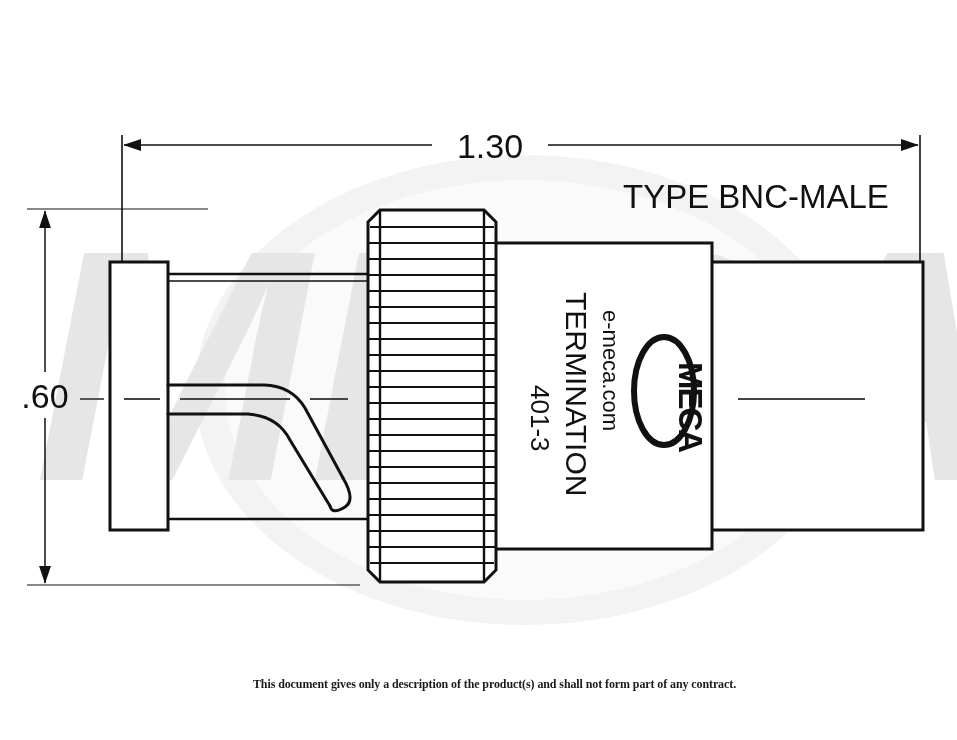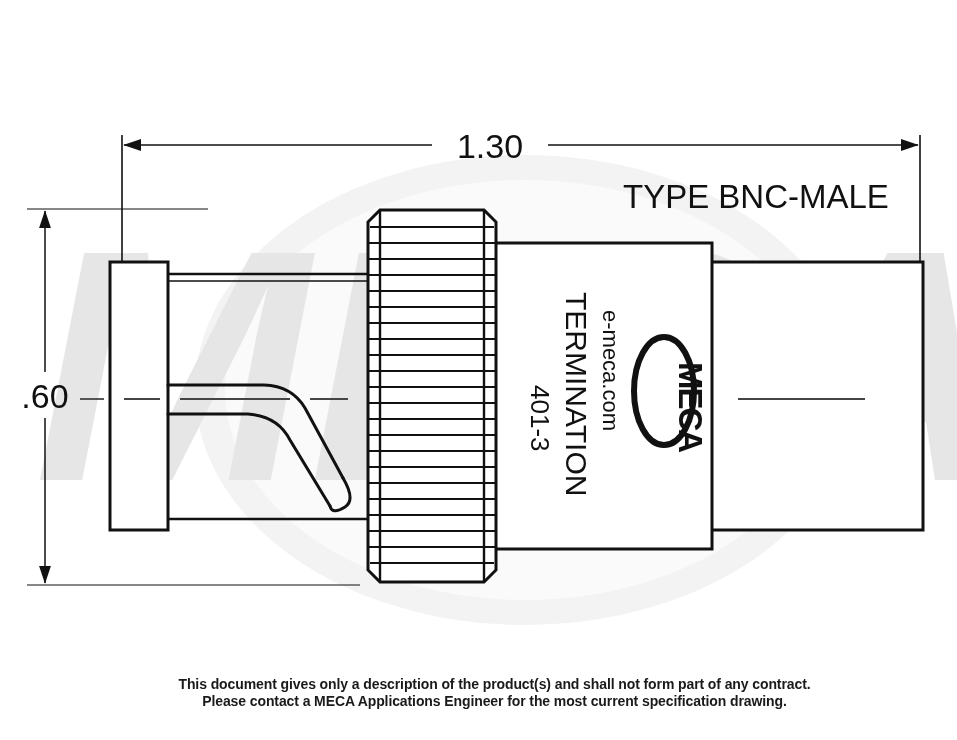--- a/index.html
+++ b/index.html
@@ -8,22 +8,22 @@
     width:957px;height:740px;position:relative;overflow:hidden;
     font-family:"Liberation Sans", sans-serif;color:#111;
   }
   #stage{position:absolute;inset:0;width:957px;height:740px;}
   #drawing{position:absolute;left:0;top:0;width:957px;height:740px;}
   .footer{
     position:absolute;left:0;right:0;top:676px;
     text-align:center;line-height:17px;
   }
   .footer div{
-    font-family:Liberation Sans, sans-serif;
-    font-size:14px;font-weight:600;color:#1a1a1a;
+    font-family:Liberation Serif, serif;
+    font-size:12px;font-weight:600;color:#1a1a1a;
     letter-spacing:-0.1px;
     margin-left:32px;
   }
 </style>
 </head>
 <body>
 
 <div id="stage">
 
   <svg id="drawing" viewBox="0 0 957 740" xmlns="http://www.w3.org/2000/svg">
@@ -133,16 +133,15 @@
       <g>
         <ellipse cx="664" cy="391" rx="30" ry="54" fill="none" stroke="#111" stroke-width="6"></ellipse>
         <text transform="translate(679,362) rotate(90)" font-family="'Liberation Sans',sans-serif" font-size="33" font-weight="bold" fill="#111" letter-spacing="-2">MECA</text>
       </g>
     </g>
 
   </svg>
 
   <div class="footer">
     <div>This document gives only a description of the product(s) and shall not form part of any contract.</div>
-    <div>Please contact a MECA Applications Engineer for the most current specification drawing.</div>
   </div>
 
 </div>
 
 </body></html>

